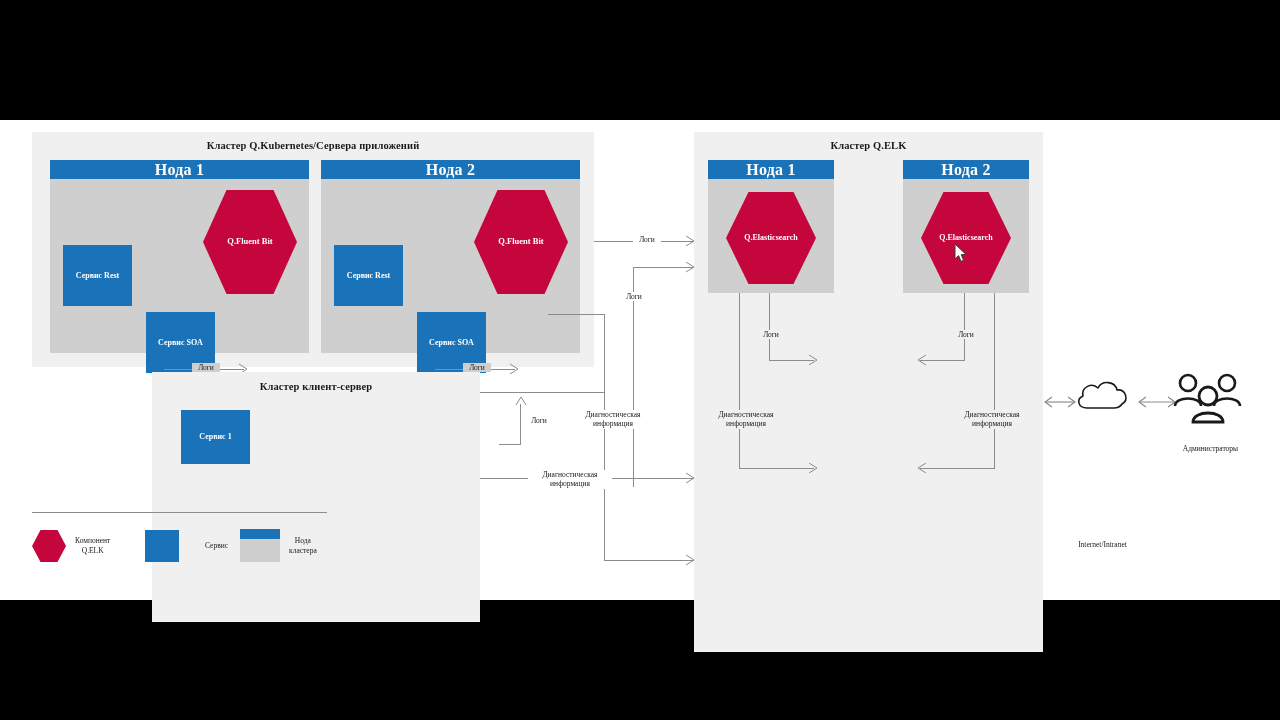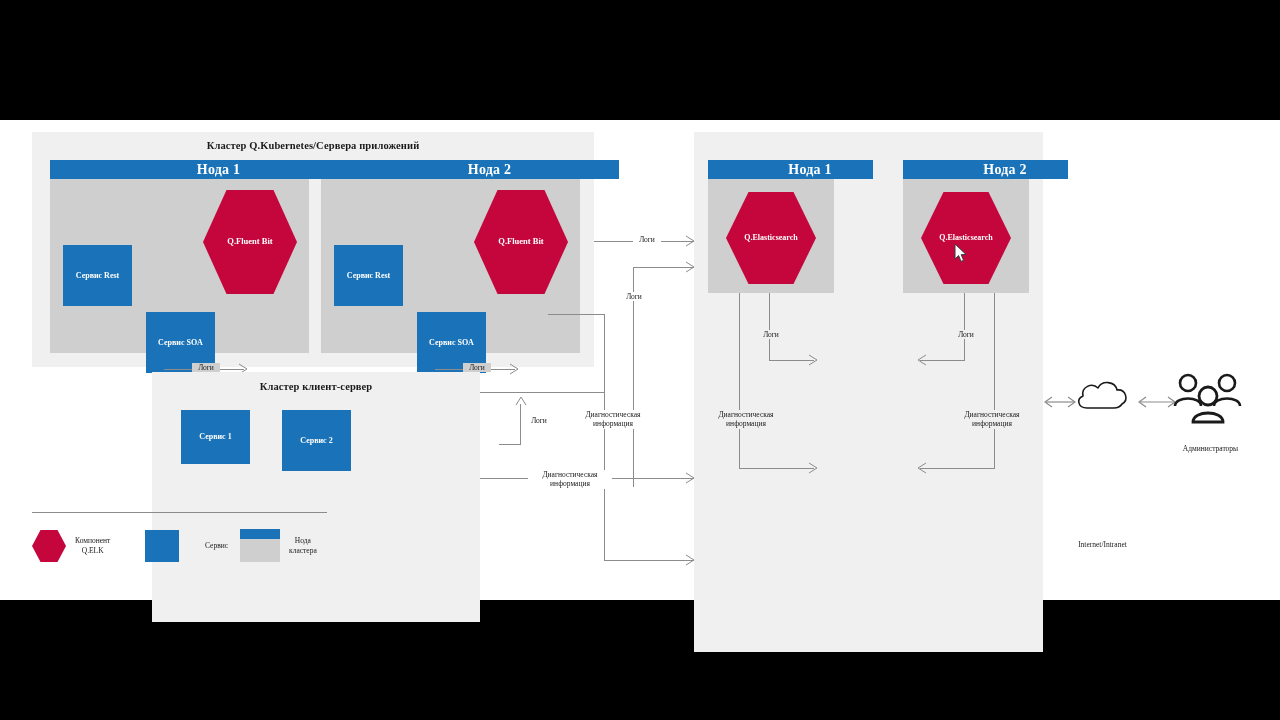--- a/index.html
+++ b/index.html
@@ -12,22 +12,22 @@
   #bar-bottom{top:600px;height:120px;}
 
   
   .cluster{position:absolute;background:#f0f0f0;}
   .cluster-title{position:absolute;left:0;width:100%;text-align:center;
       font-size:10.5px;font-weight:bold;color:#1a1a1a;letter-spacing:.1px;}
 
   
   .node{position:absolute;background:#cfcfcf;}
   .node-head{position:absolute;left:0;top:0;width:100%;height:19px;background:#1a73b8;
-      color:#fff;font-size:14px;font-weight:bold;display:flex;align-items:center;
-      justify-content:center;letter-spacing:.2px;padding-left:39px;}
+      color:#fff;font-size:16px;font-weight:bold;display:flex;align-items:center;
+      justify-content:center;letter-spacing:.2px;}
 
   
   .svc{position:absolute;background:#1a73b8;color:#ffffff;font-size:8px;font-weight:bold;
       display:flex;align-items:center;justify-content:center;text-align:center;line-height:1.15;}
 
   
   .hex{position:absolute;background:#c4063c;
       clip-path:polygon(25% 0%,75% 0%,100% 50%,75% 100%,25% 100%,0% 50%);
       display:flex;align-items:center;justify-content:center;
       color:#ffffff;font-size:8px;font-weight:bold;text-align:center;line-height:1.1;}
@@ -107,24 +107,24 @@
       <div class="ln v" style="left:488px; top:272px; height:41px;"></div>
       <svg class="arrow" style="left:484px; top:265px; width:10px; height:10px;">
         <path d="M0 8 L5 0 L10 8" fill="none" stroke="#8c8c8c" stroke-width="1"></path>
       </svg>
       <div class="lbl" style="left:493px; top:284px; width:28px;">Логи</div>
     </div>
 
     <div class="cluster" style="left:152px; top:252px; width:328px; height:250px;">
       <div class="cluster-title" style="top:9px;">Кластер клиент-сервер</div>
       <div class="svc" style="left:29px; top:38px; width:69px; height:54px;">Сервис 1</div>
-      <div class="svc" style="left:130px; top:38px; width:69px; height:61px;">Сервис 2</div>
     </div>
 
     <div class="cluster" style="left:694px; top:12px; width:349px; height:520px;">
+      <div class="cluster-title" style="top:8px;">Кластер Q.ELK</div>
 
       <div class="node" style="left:14px; top:28px; width:126px; height:133px;">
         <div class="node-head">Нода 1</div>
         <div class="hex" style="left:18px; top:32px; width:90px; height:92px;">Q.Elasticsearch</div>
       </div>
 
       <div class="node" style="left:209px; top:28px; width:126px; height:133px;">
         <div class="node-head">Нода 2</div>
         <div class="hex" style="left:18px; top:32px; width:90px; height:92px;">Q.Elasticsearch</div>
       </div>

